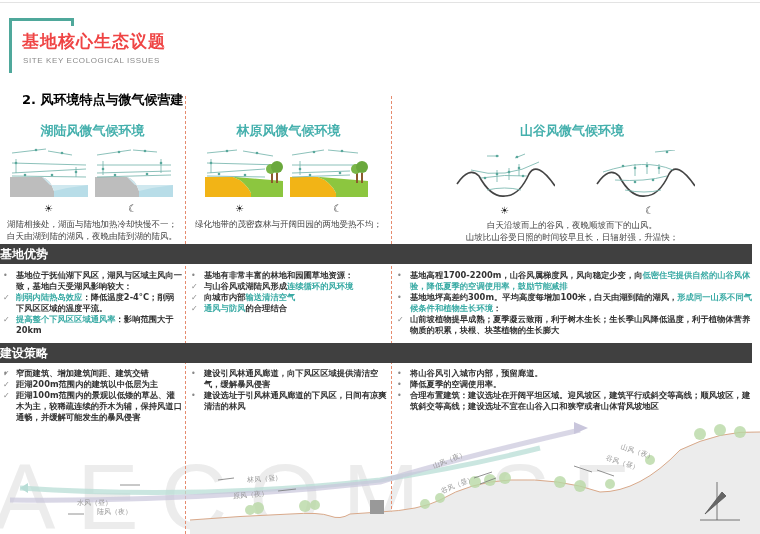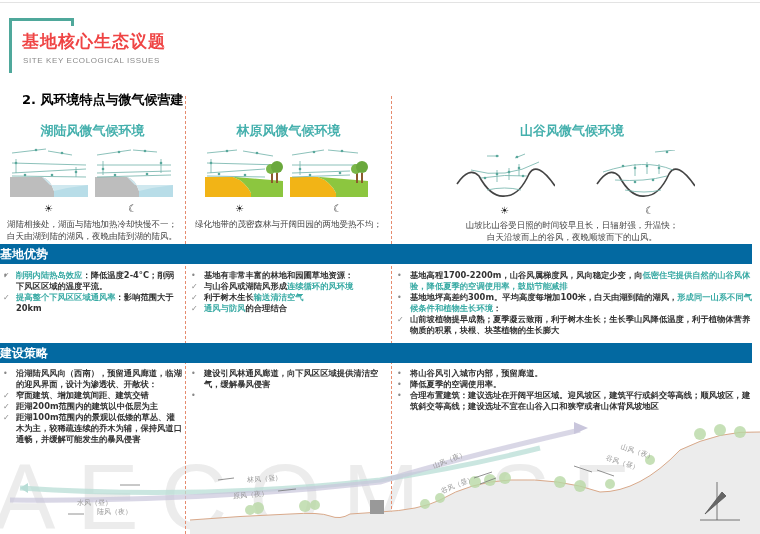--- a/index.html
+++ b/index.html
@@ -10,21 +10,21 @@
   .title-frame::after { content: ""; position: absolute; right: -3px; top: -3px; width: 3px; height: 8px; background: #4fa89b; }
   .main-title { position: absolute; left: 22px; top: 30px; font-size: 17px; font-weight: bold; color: #ef4444; letter-spacing: 1px; }
   .sub-title { position: absolute; left: 23px; top: 56px; font-size: 8px; color: #8a8a8a; letter-spacing: 0.6px; font-family: "Liberation Sans", sans-serif; }
   .section-heading { position: absolute; left: 22px; top: 91px; font-size: 13px; font-weight: bold; color: #000000; }
 
   .divider { position: absolute; top: 96px; width: 0; height: 438px; border-left: 1px dashed #e58b6e; }
 
   .col-title { position: absolute; font-size: 13px; font-weight: bold; color: #45b0ad; text-align: center; }
   .caption { position: absolute; font-size: 8.5px; color: #444; text-align: center; line-height: 12px; white-space: nowrap; }
 
-  .band { position: absolute; left: 0; width: 752px; height: 20px; background: #0369a1; }
+  .band { position: absolute; left: 0; width: 752px; height: 20px; background: #404040; }
   .band-label { position: absolute; left: 0; top: 2px; font-size: 12px; font-weight: bold; color: #ffffff; }
 
   .bullets { position: absolute; font-size: 8.3px; font-weight: bold; color: #333; line-height: 11px; list-style: none; }
   .bullets li { position: relative; padding-left: 14px; }
   .bullets li .mk { position: absolute; left: 1px; top: 0; font-weight: normal; color: #888; font-size: 8px; }
   .hl { color: #3aaba5; }
 
   .illus { position: absolute; }
   .watermark { position: absolute; font-family: "Liberation Sans", sans-serif; font-size: 92px; color: rgba(200,200,200,0.35); letter-spacing: 22px; white-space: nowrap; pointer-events: none; }
   .wind-label { position: absolute; font-size: 7px; color: #9a9a9a; white-space: nowrap; }
@@ -190,61 +190,61 @@
       <circle cx="40" cy="18" r="1.3"></circle>
       <circle cx="52" cy="16" r="1.3"></circle>
       <circle cx="64" cy="18" r="1.3"></circle>
       <circle cx="40" cy="32" r="1.3"></circle>
       <circle cx="58" cy="30" r="1.3"></circle>
     </g>
 </svg>
 <span class="icon-sun" style="left:500px; top:206px;">☀</span>
 <span class="icon-moon" style="left:645px; top:206px;">☾</span>
 <div class="caption" style="left:392px; width:360px; top:219px;">
+  <div>白天沿坡而上的谷风，夜晚顺坡而下的山风。</div>
   <div>山坡比山谷受日照的时间较早且长，日辐射强，升温快；</div>
-  <div>白天沿坡而上的谷风，夜晚顺坡而下的山风。</div>
 </div>
 
 <div class="band" style="top:244px;">
   <span class="band-label">基地优势</span>
 </div>
 
 <ul class="bullets" style="left:2px; top:270px; width:180px;">
-  <li><span class="mk">•</span></li>
+  <li><span class="mk">•</span><span>基地位于抚仙湖下风区，湖风与区域主风向一致，基地白天受湖风影响较大：</span></li>
   <li><span class="mk">✓</span><span class="hl">削弱内陆热岛效应</span><span>：降低温度2-4°C；削弱下风区区域的温度平流。</span></li>
   <li><span class="mk">✓</span><span class="hl">提高整个下风区区域通风率</span><span>：影响范围大于20km</span></li>
 </ul>
 
 <ul class="bullets" style="left:190px; top:270px; width:198px;">
   <li><span class="mk">•</span><span>基地有非常丰富的林地和园圃草地资源：</span></li>
   <li><span class="mk">✓</span><span>与山谷风或湖陆风形成</span><span class="hl">连续循环的风环境</span></li>
-  <li><span class="mk">✓</span><span>利于树木生长</span><span class="hl">输送清洁空气</span></li>
+  <li><span class="mk">✓</span><span>向城市内部</span><span class="hl">输送清洁空气</span></li>
   <li><span class="mk">✓</span><span class="hl">通风与防风</span><span>的合理结合</span></li>
 </ul>
 
 <ul class="bullets" style="left:396px; top:270px; width:356px;">
   <li><span class="mk">•</span><span>基地高程1700-2200m，山谷风属梯度风，风向稳定少变，向</span><span class="hl">低密住宅提供自然的山谷风体验，降低夏季的空调使用率，鼓励节能减排</span></li>
   <li><span class="mk">•</span><span>基地地坪高差约300m。平均高度每增加100米，白天由湖到陆的湖风，</span><span class="hl">形成同一山系不同气候条件和植物生长环境</span><span>：</span></li>
   <li><span class="mk">✓</span><span>山前坡植物提早成熟；夏季凝云致雨，利于树木生长；生长季山风降低温度，利于植物体营养物质的积累，块根、块茎植物的生长膨大</span></li>
 </ul>
 
 <div class="band" style="top:343px;padding-left:44px;">
   <span class="band-label">建设策略</span>
 </div>
 
 <ul class="bullets" style="left:2px; top:368px; width:180px;">
-  <li><span class="mk">•</span><span>沿湖陆风风向（西南），预留通风廊道，临湖的迎风界面，设计为渗透状、开敞状：</span></li>
+  <li><span class="mk">•</span></li>
   <li><span class="mk">✓</span><span>窄面建筑、增加建筑间距、建筑交错</span></li>
   <li><span class="mk">✓</span><span>距湖200m范围内的建筑以中低层为主</span></li>
   <li><span class="mk">✓</span><span>距湖100m范围内的景观以低矮的草丛、灌木为主，较稀疏连续的乔木为辅，保持风道口通畅，并缓解可能发生的暴风侵害</span></li>
 </ul>
 
 <ul class="bullets" style="left:190px; top:368px; width:198px;">
   <li><span class="mk">•</span><span>建设引风林通风廊道，向下风区区域提供清洁空气，缓解暴风侵害</span></li>
-  <li><span class="mk">•</span></li>
+  <li><span class="mk">•</span><span>建设选址于引风林通风廊道的下风区，日间有凉爽清洁的林风</span></li>
 </ul>
 
 <ul class="bullets" style="left:396px; top:368px; width:356px;">
   <li><span class="mk">•</span><span>将山谷风引入城市内部，预留廊道。</span></li>
   <li><span class="mk">•</span><span>降低夏季的空调使用率。</span></li>
   <li><span class="mk">•</span><span>合理布置建筑：建议选址在开阔平坦区域。迎风坡区，建筑平行或斜交等高线；顺风坡区，建筑斜交等高线；建设选址不宜在山谷入口和狭窄或者山体背风坡地区</span></li>
 </ul>
 
 <svg class="illus" style="left:0; top:420px;" width="760" height="114">
   <path d="M190 114 L190 100 Q240 96 290 94 Q320 92 330 96 Q340 100 350 94 L380 92 Q420 90 440 80 Q470 62 510 60 Q560 58 600 72 Q640 72 680 30 Q720 10 760 12 L760 114 Z" fill="#ececec"></path>

